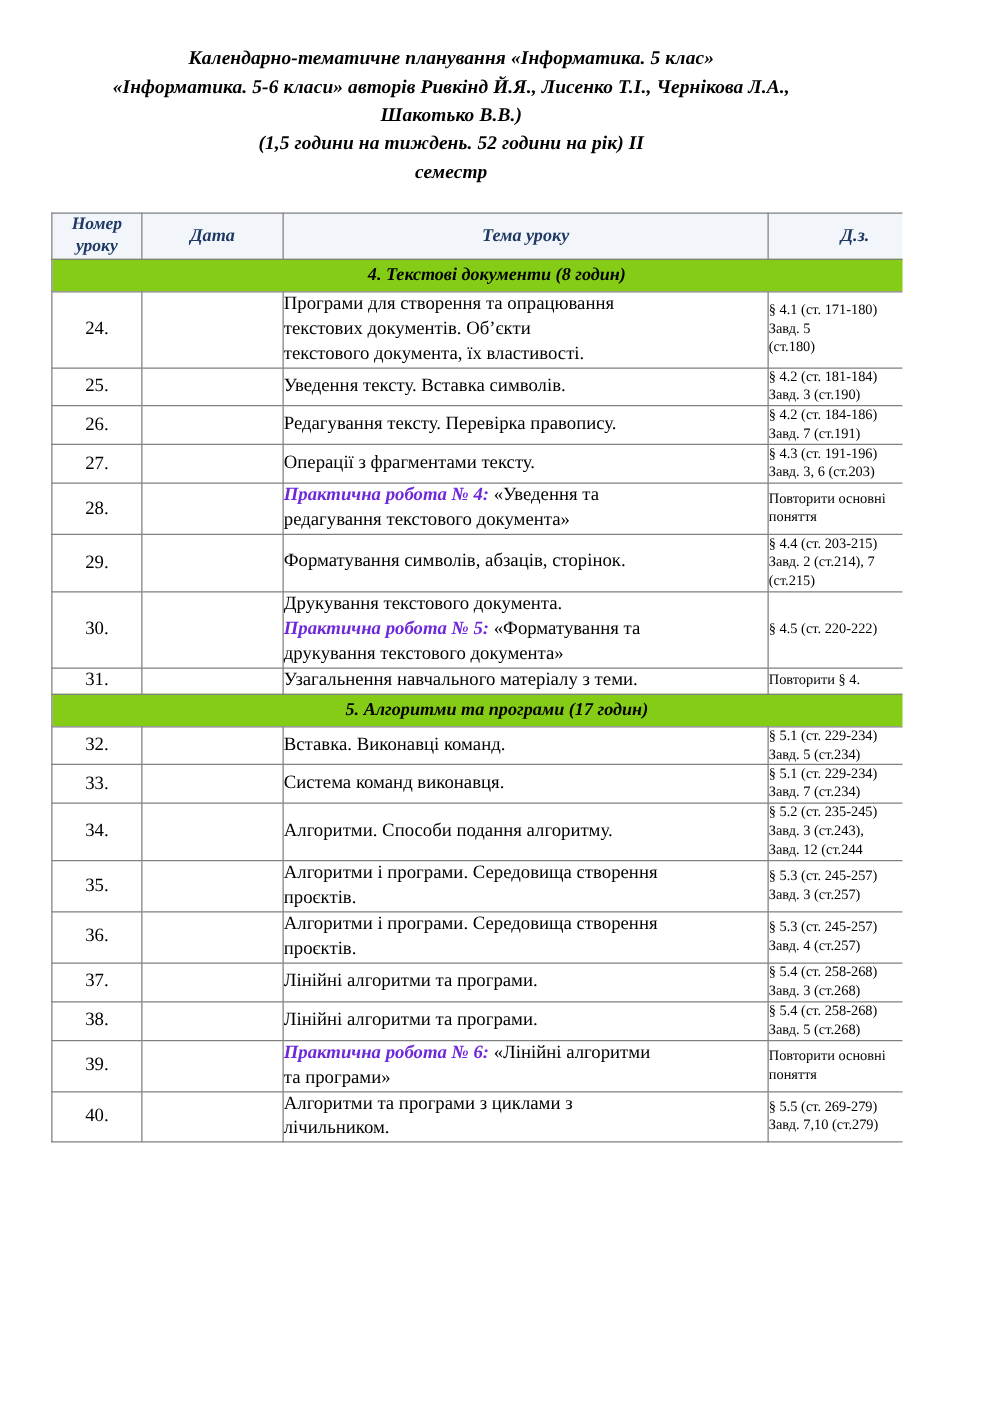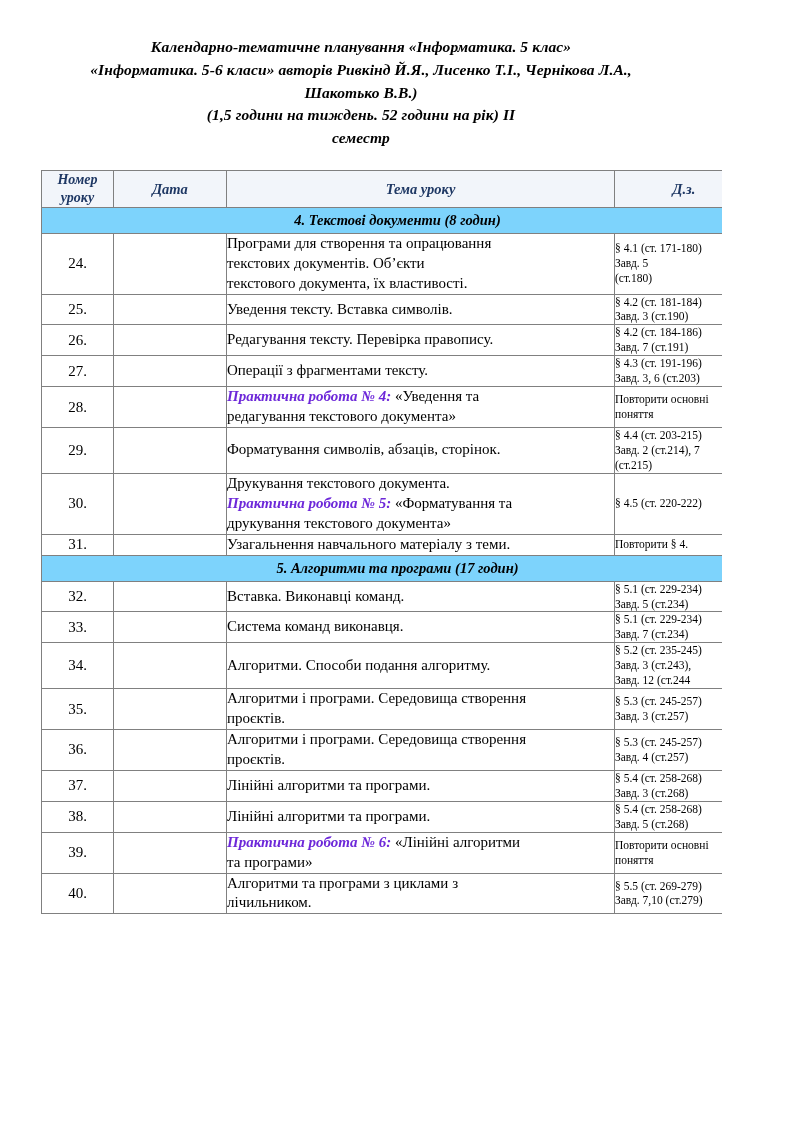--- a/index.html
+++ b/index.html
@@ -66,21 +66,21 @@
     font-size: 14.5px;
     line-height: 1.28;
     text-align: center;
     padding: 7px 3px;
     border: 1px solid #808080;
   }
   thead th.num-head { font-size: 14px; }
 
   
   tr.section td {
-    background: #7dd3fc;
+    background: #84cc16;
     font-weight: bold;
     font-style: italic;
     font-size: 14.5px;
     text-align: center;
     padding: 4px 2px;
     color: #000000;
     border: 1px solid #808080;
   }
 
   

